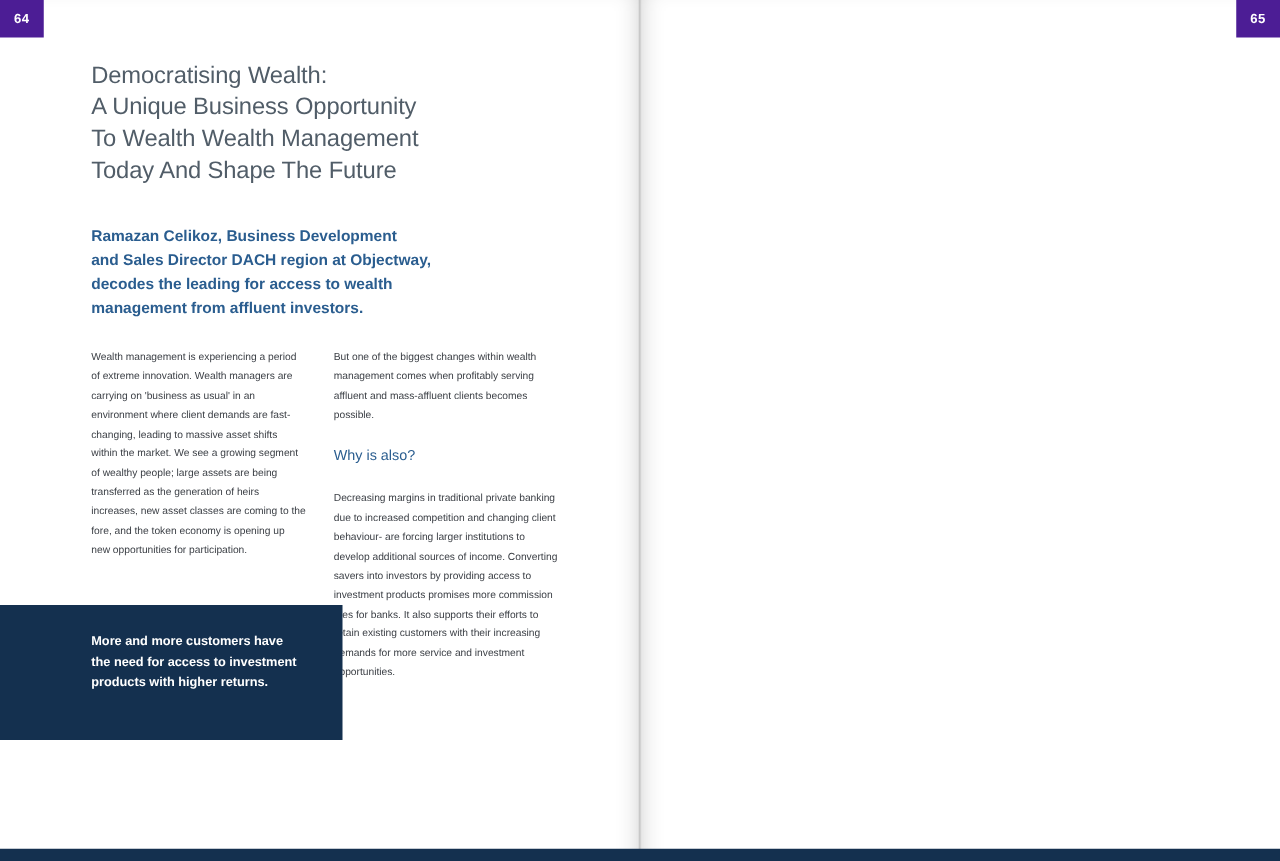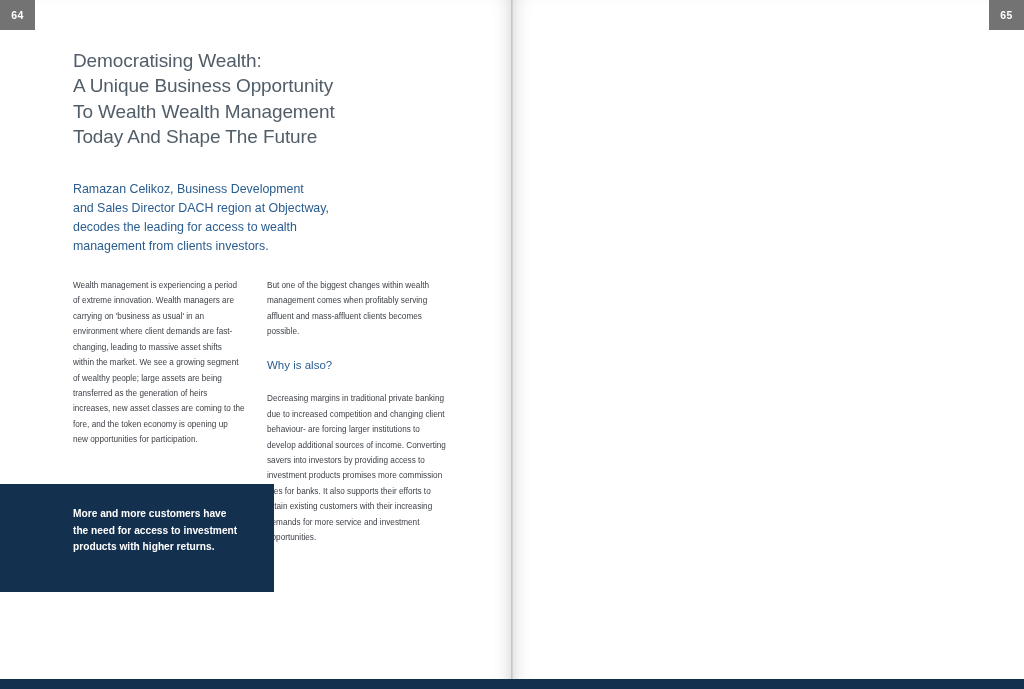--- a/index.html
+++ b/index.html
@@ -11,38 +11,38 @@
     -webkit-font-smoothing:antialiased;
   }
   .spread{position:absolute;inset:0;display:flex;}
   .page{position:relative;width:512px;height:689px;background:#fff;box-sizing:border-box;}
   .page-left{box-shadow:inset -14px 0 22px -18px rgba(0,0,0,.30);}
   .page-right{box-shadow:inset 14px 0 22px -18px rgba(0,0,0,.30);padding-left:40px;}
   .gutter{position:absolute;left:511px;top:0;width:2px;height:689px;
           background:linear-gradient(to right,rgba(0,0,0,.16),rgba(0,0,0,.05));}
 
   
-  .folio{position:absolute;top:0;width:35px;height:30px;background:#737373;
+  .folio{position:absolute;top:0;width:35px;height:30px;background:#4c1d95;
          color:#fff;font-size:10.5px;font-weight:700;display:flex;
          align-items:center;justify-content:center;letter-spacing:.4px;}
   .folio-left{left:0;}
   .folio-right{right:0;}
 
   
   .bleed{position:absolute;bottom:0;height:10px;background:#14304f;}
   .bleed-left{left:0;width:512px;}
   .bleed-right{left:512px;width:512px;}
 
   
   .title{position:absolute;left:73px;top:48px;width:400px;
          color:#515d68;font-size:19px;line-height:1.33;
          font-weight:300;letter-spacing:-.1px;}
   .title div{white-space:nowrap;}
   .byline{position:absolute;left:73px;top:180px;width:330px;
-          color:#2a5d8f;font-size:12.4px;line-height:1.52;font-weight:400;}
+          color:#2a5d8f;font-size:12.4px;line-height:1.52;font-weight:700;}
   .byline div{white-space:nowrap;}
 
   .col{position:absolute;font-size:8.2px;line-height:1.88;color:#3b3f45;}
   .colA{left:73px;top:278px;width:172px;}
   .colB{left:267px;top:278px;width:180px;}
   .col p{margin:0 0 15px 0;}
   .subhead{color:#2a5d8f;font-size:11.5px;font-weight:400;margin:0 0 16px 0;}
 
   .pullquote{position:absolute;left:0;top:484px;width:274px;height:108px;
              background:#14304f;}
@@ -62,21 +62,21 @@
       <div>Democratising Wealth:</div>
       <div>A Unique Business Opportunity</div>
       <div>To Wealth Wealth Management</div>
       <div>Today And Shape The Future</div>
     </div>
 
     <div class="byline">
       <div>Ramazan Celikoz, Business Development</div>
       <div>and Sales Director DACH region at Objectway,</div>
       <div>decodes the leading for access to wealth</div>
-      <div>management from clients investors.</div>
+      <div>management from affluent investors.</div>
     </div>
 
     <div class="col colA">
       <p>Wealth management is experiencing a period of extreme innovation. Wealth managers are carrying on 'business as usual' in an environment where client demands are fast-changing, leading to massive asset shifts within the market. We see a growing segment of wealthy people; large assets are being transferred as the generation of heirs increases, new asset classes are coming to the fore, and the token economy is opening up new opportunities for participation.</p>
     </div>
 
     <div class="col colB">
       <p>But one of the biggest changes within wealth management comes when profitably serving affluent and mass-affluent clients becomes possible.</p>
       <p class="subhead">Why is also?</p>
       <p>Decreasing margins in traditional private banking due to increased competition and changing client behaviour- are forcing larger institutions to develop additional sources of income. Converting savers into investors by providing access to investment products promises more commission fees for banks. It also supports their efforts to retain existing customers with their increasing demands for more service and investment opportunities.</p>

